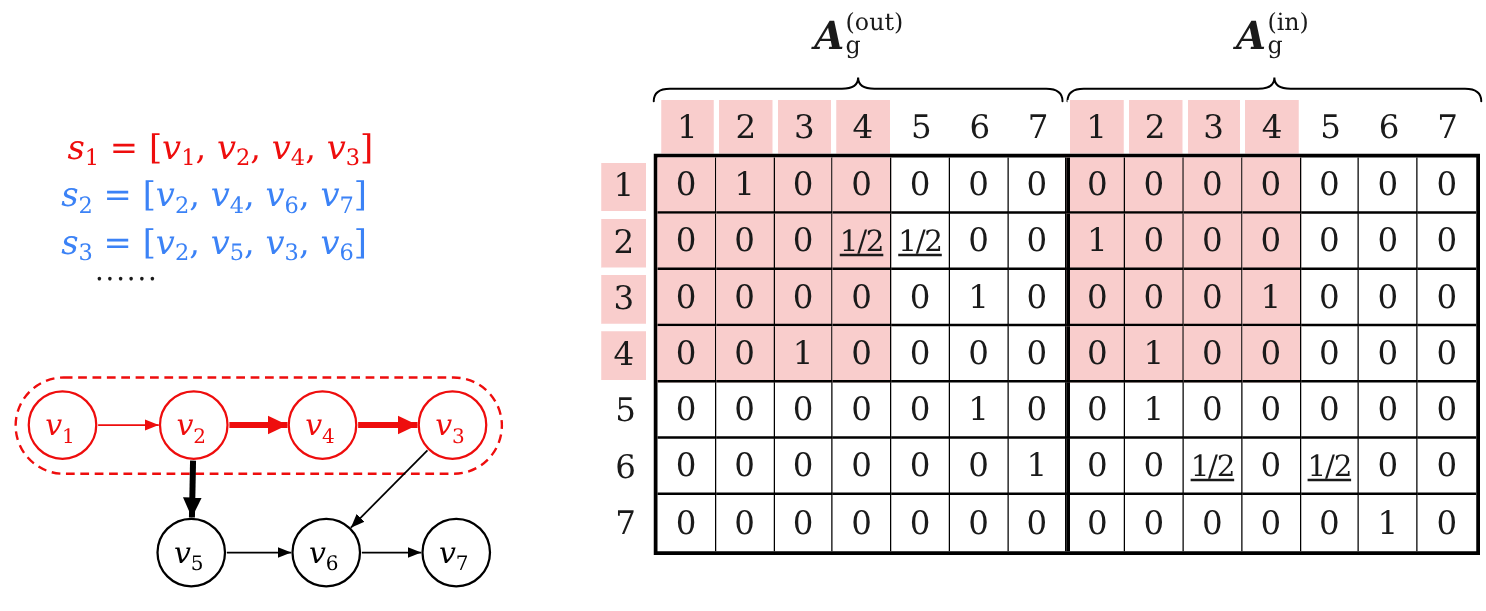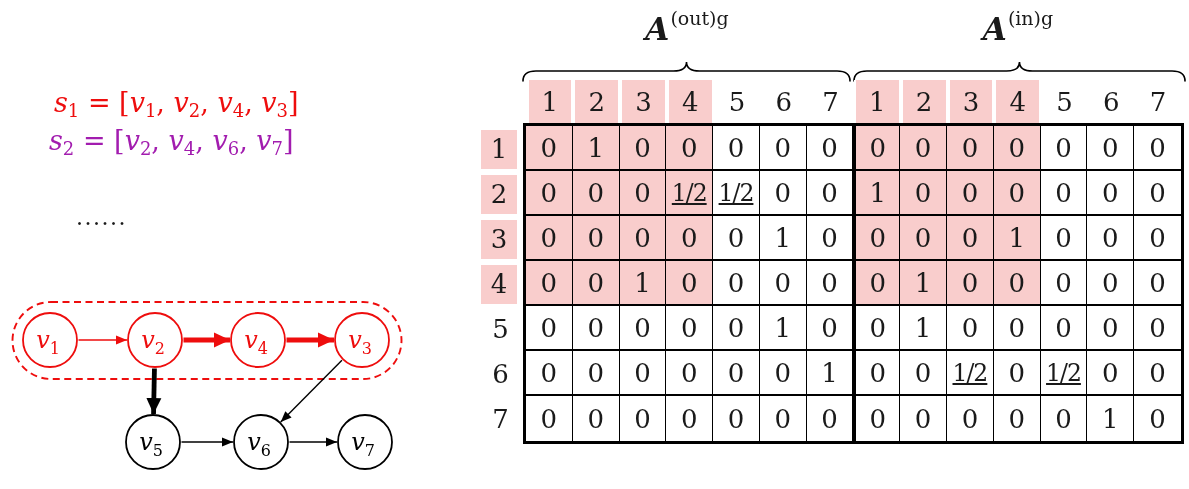--- a/index.html
+++ b/index.html
@@ -1,37 +1,37 @@
 <!DOCTYPE html>
 <html style="--red: #ee0d0d; --pink: #f9cdcc;"><head>
 <meta charset="utf-8">
 <style>
   html,body{margin:0;padding:0;background:#ffffff;}
   #stage{position:relative;width:1189px;height:489px;background:#fff;overflow:hidden;
          font-family:"DejaVu Serif", serif;color:#1a1a1a;}
 
   
-  #sequences{position:absolute;left:49px;top:84px;}
-  .seq-line{font-size:27px;line-height:38px;white-space:nowrap;color:#a21caf;}
+  #sequences{position:absolute;left:49px;top:100px;}
+  .seq-line{font-size:27px;line-height:38px;white-space:nowrap;color:#3b82f6;}
   .seq-line.red{color:var(--red);}
   .seq-line i{font-style:italic;}
   .seq-line sub{font-style:normal;font-size:18px;line-height:0;vertical-align:-5px;}
   .seq-line.first{padding-left:5px;}
   #seq-ellipsis{position:absolute;left:76px;top:205px;font-size:22px;letter-spacing:1.5px;}
 
   
   #graph-svg{position:absolute;left:0;top:253px;}
   .nlabel{font-family:"DejaVu Serif",serif;font-size:24px;font-style:italic;}
   .nlabel .nsub{font-style:normal;font-size:16px;}
 
   
   .mtitle{position:absolute;top:12px;transform:translateX(-50%);display:flex;align-items:flex-start;
           white-space:nowrap;}
   .mtitle .tA{font-size:31px;font-weight:bold;font-style:italic;line-height:34px;}
-  .mtitle .supsub{display:inline-flex;flex-direction:row;align-items:flex-start;
+  .mtitle .supsub{display:inline-flex;flex-direction:column;align-items:flex-start;
                   font-size:19px;line-height:18px;margin-left:1px;margin-top:-3px;font-style:normal;}
 
   
   #braces-svg{position:absolute;left:480px;top:56px;}
 
   
   #col-headers{position:absolute;left:526.5px;top:80px;height:43px;display:grid;
                grid-template-columns:repeat(14,46.79px);}
   .colhead{display:flex;align-items:center;justify-content:center;font-size:26px;box-sizing:border-box;}
   .colhead.pink{background:var(--pink);background-clip:padding-box;
@@ -54,20 +54,21 @@
   .mcell.frac{font-size:23.5px;letter-spacing:-1px;text-decoration:underline;}
 </style>
 </head>
 <body>
 
 <div id="stage">
 
   <div id="sequences">
       <div class="seq-line red first"><i>s</i><sub>1</sub><span> = [</span><i>v</i><sub>1</sub><span>, </span><i>v</i><sub>2</sub><span>, </span><i>v</i><sub>4</sub><span>, </span><i>v</i><sub>3</sub><span>]</span></div>
       <div class="seq-line"><i>s</i><sub>2</sub><span> = [</span><i>v</i><sub>2</sub><span>, </span><i>v</i><sub>4</sub><span>, </span><i>v</i><sub>6</sub><span>, </span><i>v</i><sub>7</sub><span>]</span></div>
+      <div class="seq-line"><i>s</i><sub>3</sub><span> = [</span><i>v</i><sub>2</sub><span>, </span><i>v</i><sub>5</sub><span>, </span><i>v</i><sub>3</sub><span>, </span><i>v</i><sub>6</sub><span>]</span></div>
     </div>
   <div id="seq-ellipsis">......</div>
 
   <svg id="graph-svg" width="430" height="236" viewBox="0 0 430 236">
     <defs>
       <marker id="m-red-thin" markerWidth="12" markerHeight="10" refX="11" refY="5" orient="auto" markerUnits="userSpaceOnUse">
         <path d="M0,0.6 L11,5 L0,9.4 z" class="mk-red" fill="#ee0d0d"></path>
       </marker>
       <marker id="m-red-thick" markerWidth="17" markerHeight="16" refX="16" refY="8" orient="auto" markerUnits="userSpaceOnUse">
         <path d="M0,0.5 L16,8 L0,15.5 z" class="mk-red" fill="#ee0d0d"></path>

